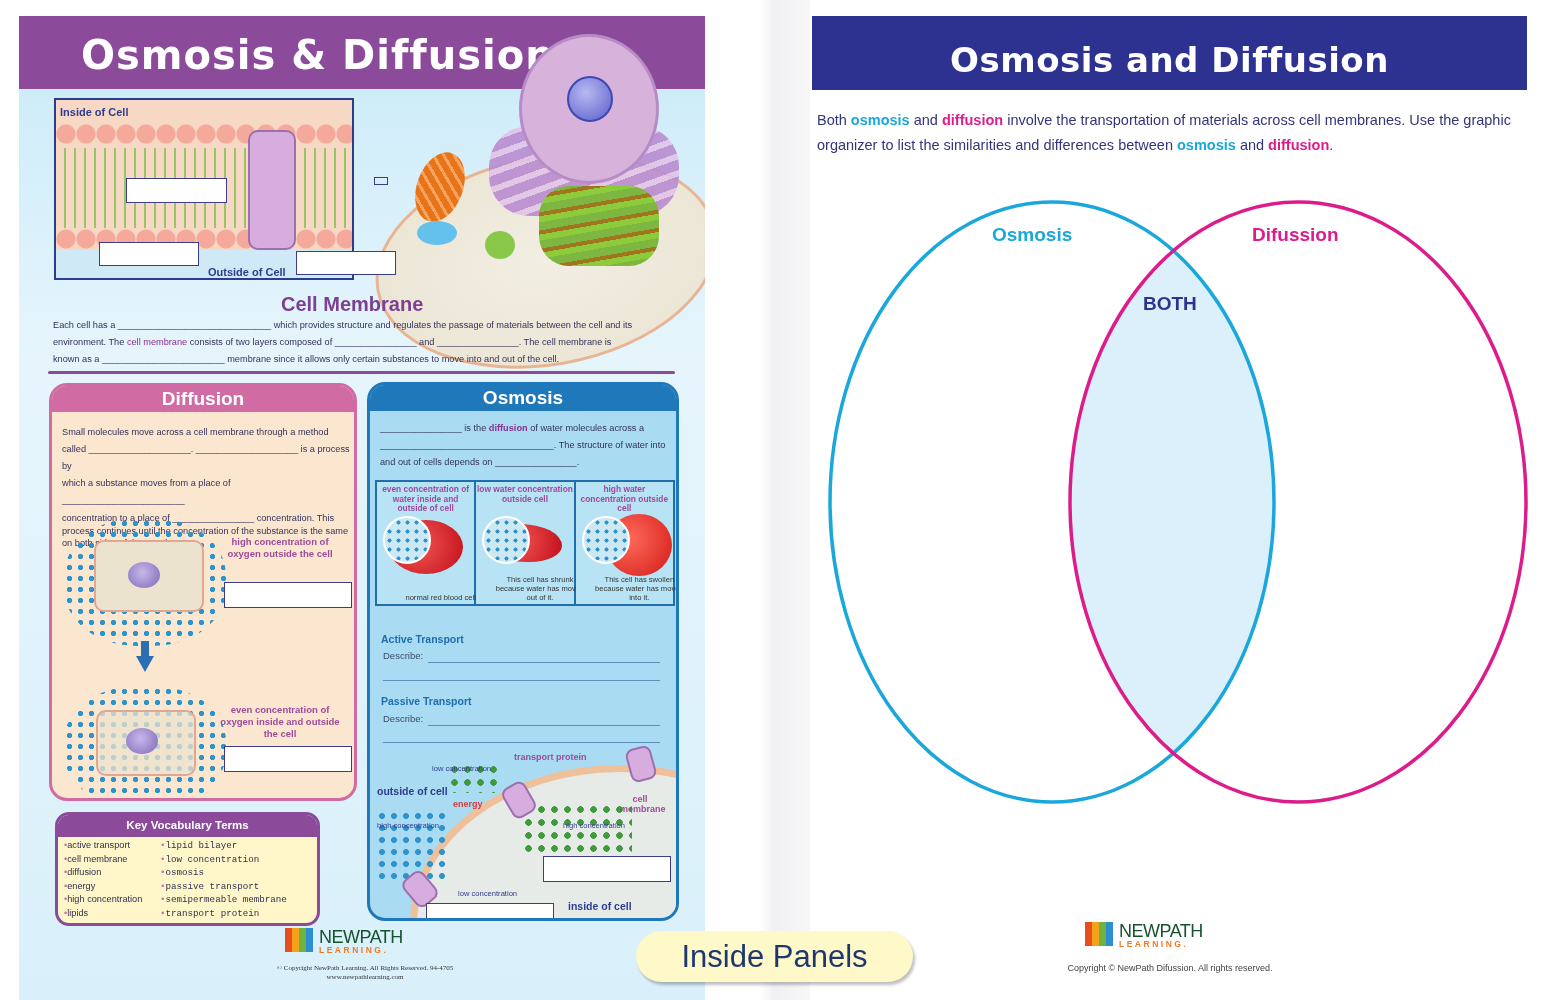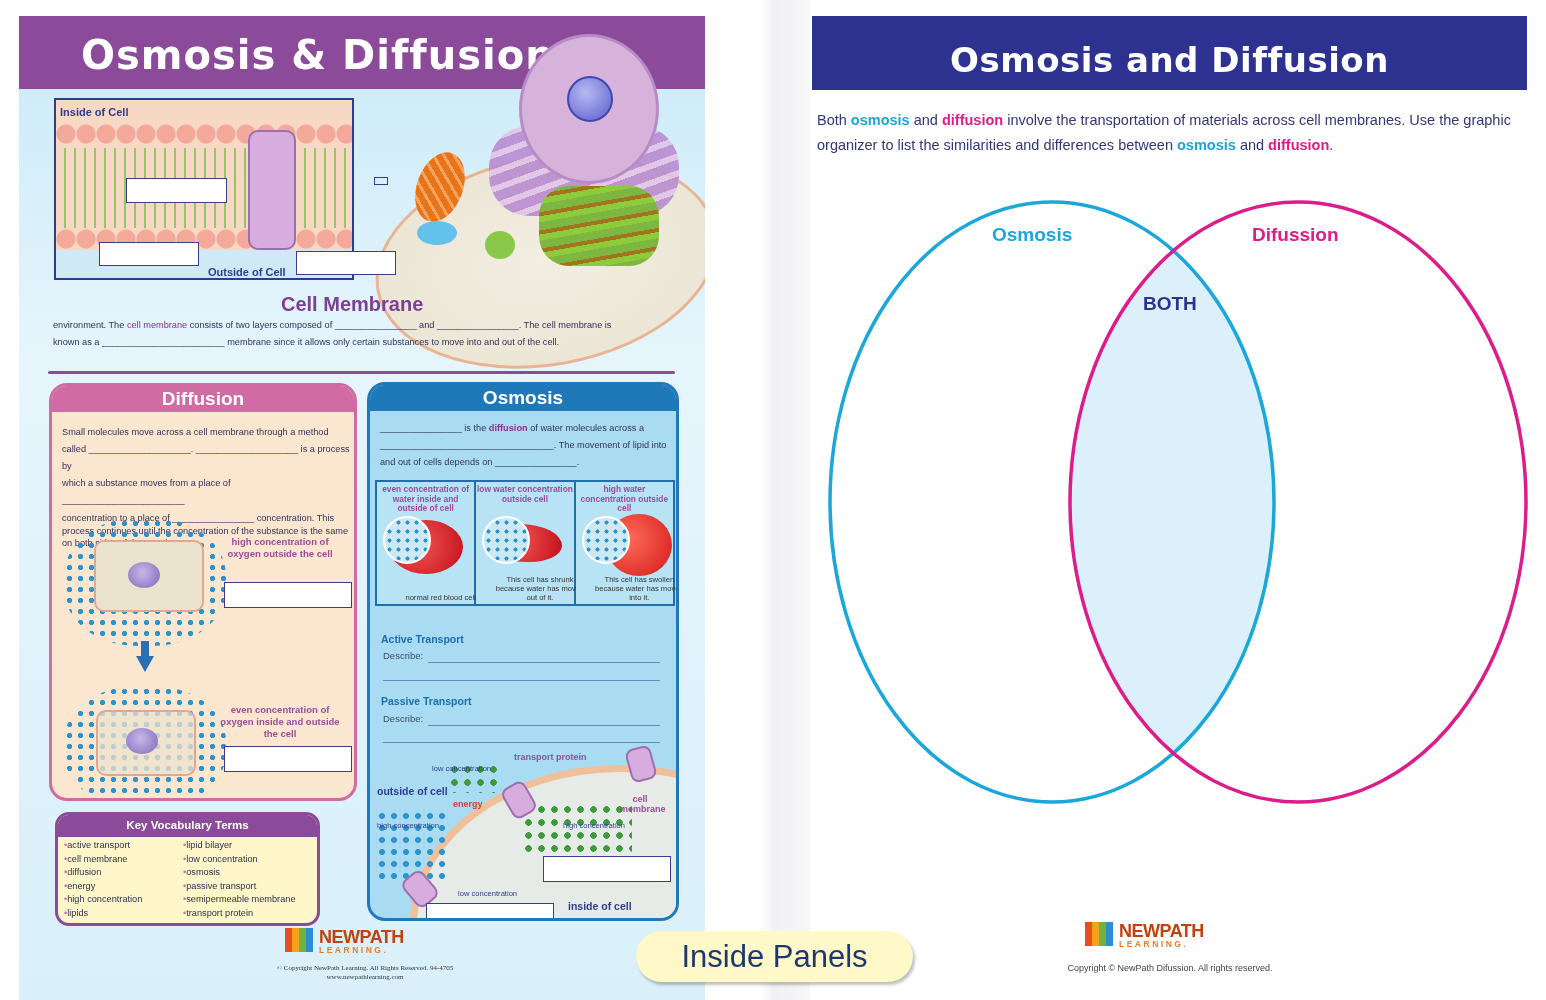--- a/index.html
+++ b/index.html
@@ -107,28 +107,28 @@
   #osm-blank-1 { left: 173px; top: 471px; width: 128px; height: 26px; }
   #osm-blank-2 { left: 56px; top: 518px; width: 128px; height: 26px; }
 
   
   #vocab { left: 36px; top: 796px; width: 265px; height: 114px; border: 3px solid #8b4a9a; border-radius: 14px; background: #fff6c9; overflow: hidden; }
   #vocab-head { left: 0; top: 0; width: 100%; height: 22px; background: #8b4a9a; }
   #vocab-title { left: 0; top: 4px; width: 100%; text-align: center; color: #fff; font-size: 11.5px; font-weight: bold; }
   .vocab-col { top: 24px; font-size: 9.2px; color: #2f3050; line-height: 13.5px; list-style: none; }
   .vocab-col li::before { content: "\2022 "; color: #d06ba4; }
   #vocab-col-1 { left: 6px; }
-  #vocab-col-2 { left: 125px; }
+  #vocab-col-2 { left: 102px; font-family: Liberation Mono, monospace; }
 
   
   .logo { display: flex; align-items: center; }
   .logo-book { width: 30px; height: 26px; position: relative; margin-right: 4px; }
   .logo-book span { position: absolute; top: 0; width: 7px; height: 24px; }
   .logo-text { line-height: 1; }
-  .logo-new { font-size: 18px; color: #c2410c; font-weight: bold; letter-spacing: -.5px; }
+  .logo-new { font-size: 18px; color: #14532d; font-weight: normal; letter-spacing: -.5px; }
   .logo-learn { font-size: 8.5px; color: #f07a23; letter-spacing: 2.5px; font-weight: bold; }
   #logo-left { left: 285px; top: 928px; }
   #copyright-left { left: 200px; top: 964px; width: 330px; text-align: center; font-size: 7px; color: #333; font-family: "Liberation Serif", serif; line-height: 9px; }
 
   
   #inside-panels { left: 636px; top: 931px; width: 277px; height: 51px; border-radius: 26px; background: #fff8c9; box-shadow: 2px 3px 3px rgba(0,0,0,.25); display: flex; align-items: center; justify-content: center; font-size: 31px; color: #1d3770; }
 
   
   #right-header { left: 812px; top: 16px; width: 715px; height: 74px; background: #2d3190; }
   #right-title { left: 812px; top: 40px; width: 715px; text-align: center; color: #fff; font-size: 34px; letter-spacing: .5px; }
@@ -169,20 +169,21 @@
     <div id="protein" class="abs"></div>
     <div id="inside-cell-label" class="abs">Inside of Cell</div>
     <div id="outside-cell-label" class="abs">Outside of Cell</div>
   </div>
   <div id="mem-blank-1" class="abs blank-box"></div>
   <div id="mem-blank-2" class="abs blank-box"></div>
   <div id="mem-blank-3" class="abs blank-box"></div>
 
   <div id="cell-membrane-title" class="abs">Cell Membrane</div>
   <div id="cell-membrane-text" class="abs para">
+    <div>Each cell has a ______________________________ which provides structure and regulates the passage of materials between the cell and its</div>
     <div><span>environment. The </span><span class="hl-purple">cell membrane</span><span> consists of two layers composed of ________________ and ________________.  The cell membrane is</span></div>
     <div>known as a ________________________ membrane since it allows only certain substances to move into and out of the cell.</div>
   </div>
   <div id="divider" class="abs"></div>
 
   <div id="diffusion-card" class="abs">
     <div id="diffusion-head" class="abs"></div>
     <div id="diffusion-title" class="abs">Diffusion</div>
     <div id="diffusion-text" class="abs para">
       <div>Small molecules move across a cell membrane through a method</div>
@@ -204,21 +205,21 @@
     <div id="diff-blank-1" class="abs blank-box"></div>
     <div id="diff-label-2" class="abs mini-label">even concentration of oxygen inside and outside the cell</div>
     <div id="diff-blank-2" class="abs blank-box"></div>
   </div>
 
   <div id="osmosis-card" class="abs">
     <div id="osmosis-head" class="abs"></div>
     <div id="osmosis-title" class="abs">Osmosis</div>
     <div id="osmosis-text" class="abs para">
       <div><span>________________ is the </span><span class="hl-purple" style="font-weight:bold">diffusion</span><span> of water molecules across a</span></div>
-      <div>__________________________________. The movement of lipid into</div>
+      <div>__________________________________. The structure of water into</div>
       <div>and out of cells depends on ________________.</div>
     </div>
     <div id="rbc-table" class="abs">
       <div class="rbc-cell">
         <div class="rbc-head">even concentration of water inside and outside of cell</div>
         <div class="rbc-img"></div>
         <div class="rbc-circle"></div>
         <div class="rbc-cap">normal red blood cell</div>
       </div>
       <div class="rbc-cell">

